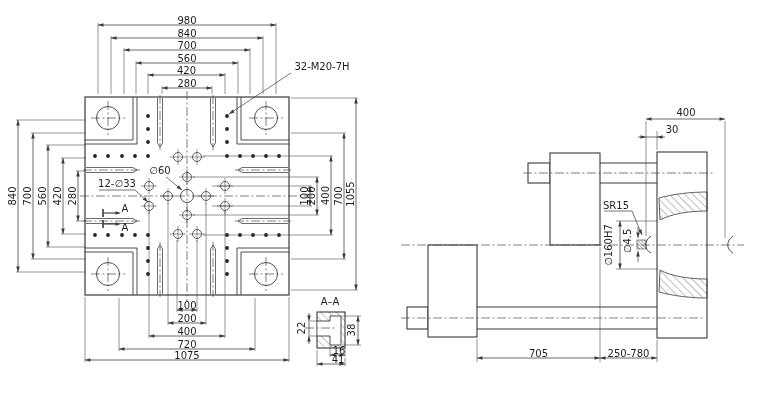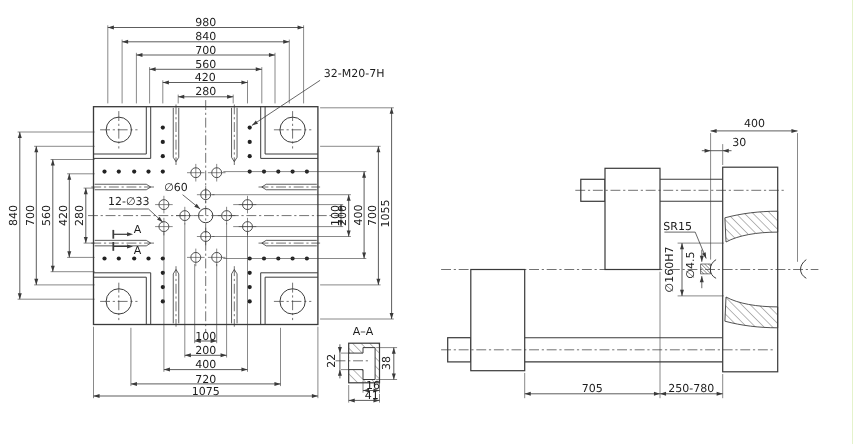--- a/index.html
+++ b/index.html
@@ -1,16 +1,16 @@
 <!DOCTYPE html>
 <html><head>
 <meta charset="utf-8">
 <style>
   html,body{margin:0;padding:0;background:#ffffff;}
-  .stage{width:775px;height:404px;background:#84cc16;overflow:hidden;}
+  .stage{width:775px;height:404px;background:#f97316;overflow:hidden;}
   svg{display:block;}
   text{font-family:"DejaVu Sans","Liberation Sans",sans-serif;}
 </style>
 </head>
 <body>
 
 <div class="stage">
   <svg id="svg" xmlns="http://www.w3.org/2000/svg" width="775" height="404" viewBox="0 0 775 404" style="background: rgb(255, 255, 255);">
       <defs>
         <pattern id="hat" width="5.5" height="5.5" patternUnits="userSpaceOnUse" patternTransform="rotate(-45)">

